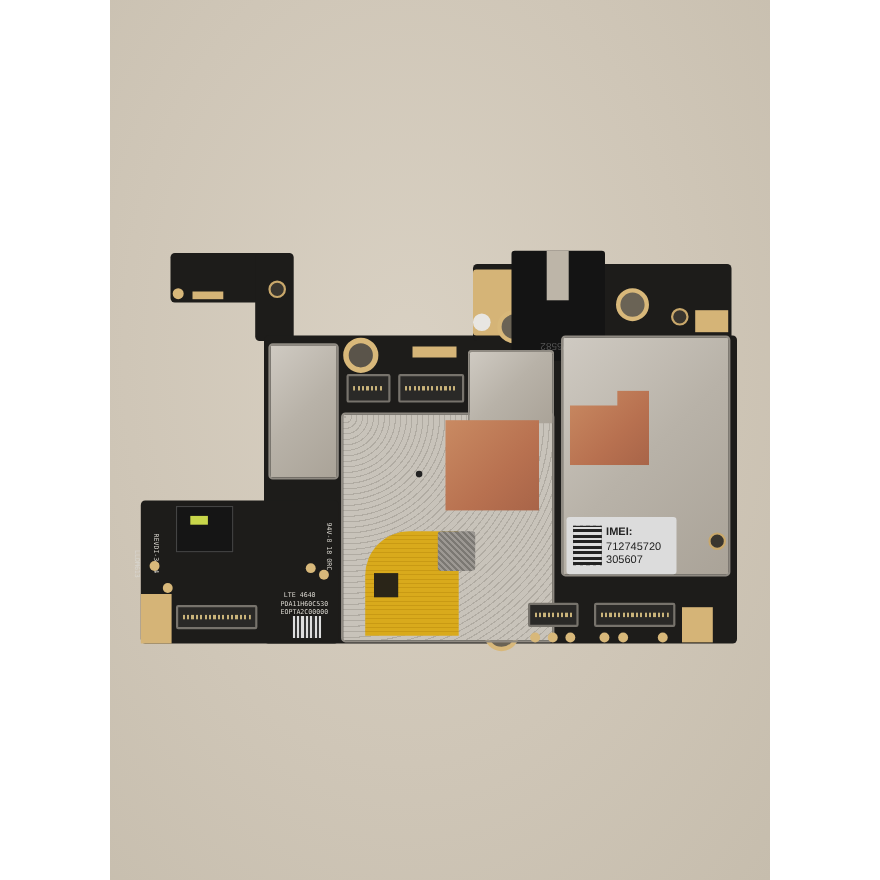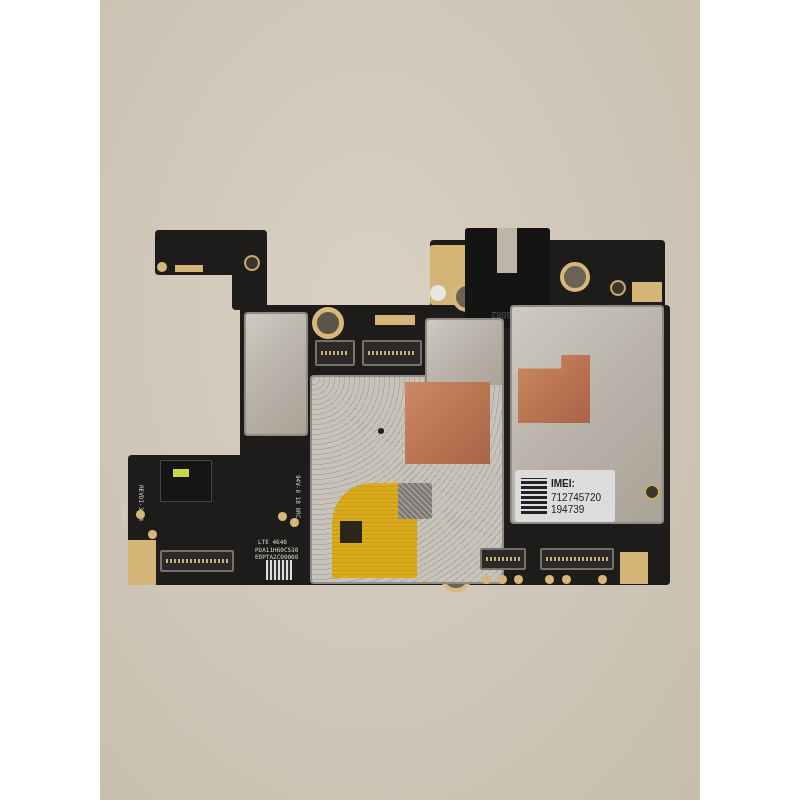--- a/index.html
+++ b/index.html
@@ -69,21 +69,21 @@
 </div>
 <div class="chip" style="left:398px;top:483px;width:34px;height:36px;background:repeating-linear-gradient(45deg,#7b7873 0 2px,#9c9893 2px 4px);border-radius:3px;"></div>
 
 <div class="shield" style="left:510px;top:305px;width:150px;height:215px;"></div>
 <div class="copper" style="left:518px;top:355px;width:72px;height:68px;clip-path:polygon(0 20%,60% 20%,60% 0,100% 0,100% 100%,0 100%);"></div>
 
 <div class="label">
   <div class="qr"></div>
   <div class="label-text" style="top:8px;font-weight:bold;">IMEI:</div>
   <div class="label-text" style="top:22px;">712745720</div>
-  <div class="label-text" style="top:34px;">194739</div>
+  <div class="label-text" style="top:34px;">305607</div>
 </div>
 <div class="ant" style="left:644px;top:484px;"></div>
 
 <div class="fp">
   <div style="position:absolute;left:12px;top:8px;width:16px;height:8px;background:#c8d64a;"></div>
 </div>
 <div class="silk" style="left:128px;top:500px;transform:rotate(90deg);transform-origin:left top;">LLDM613</div>
 <div class="silk" style="left:145px;top:485px;transform:rotate(90deg);transform-origin:left top;">REVDI-34-4</div>
 <div class="silk" style="left:302px;top:475px;transform:rotate(90deg);transform-origin:left top;">94V-0 18 0RC</div>
 

